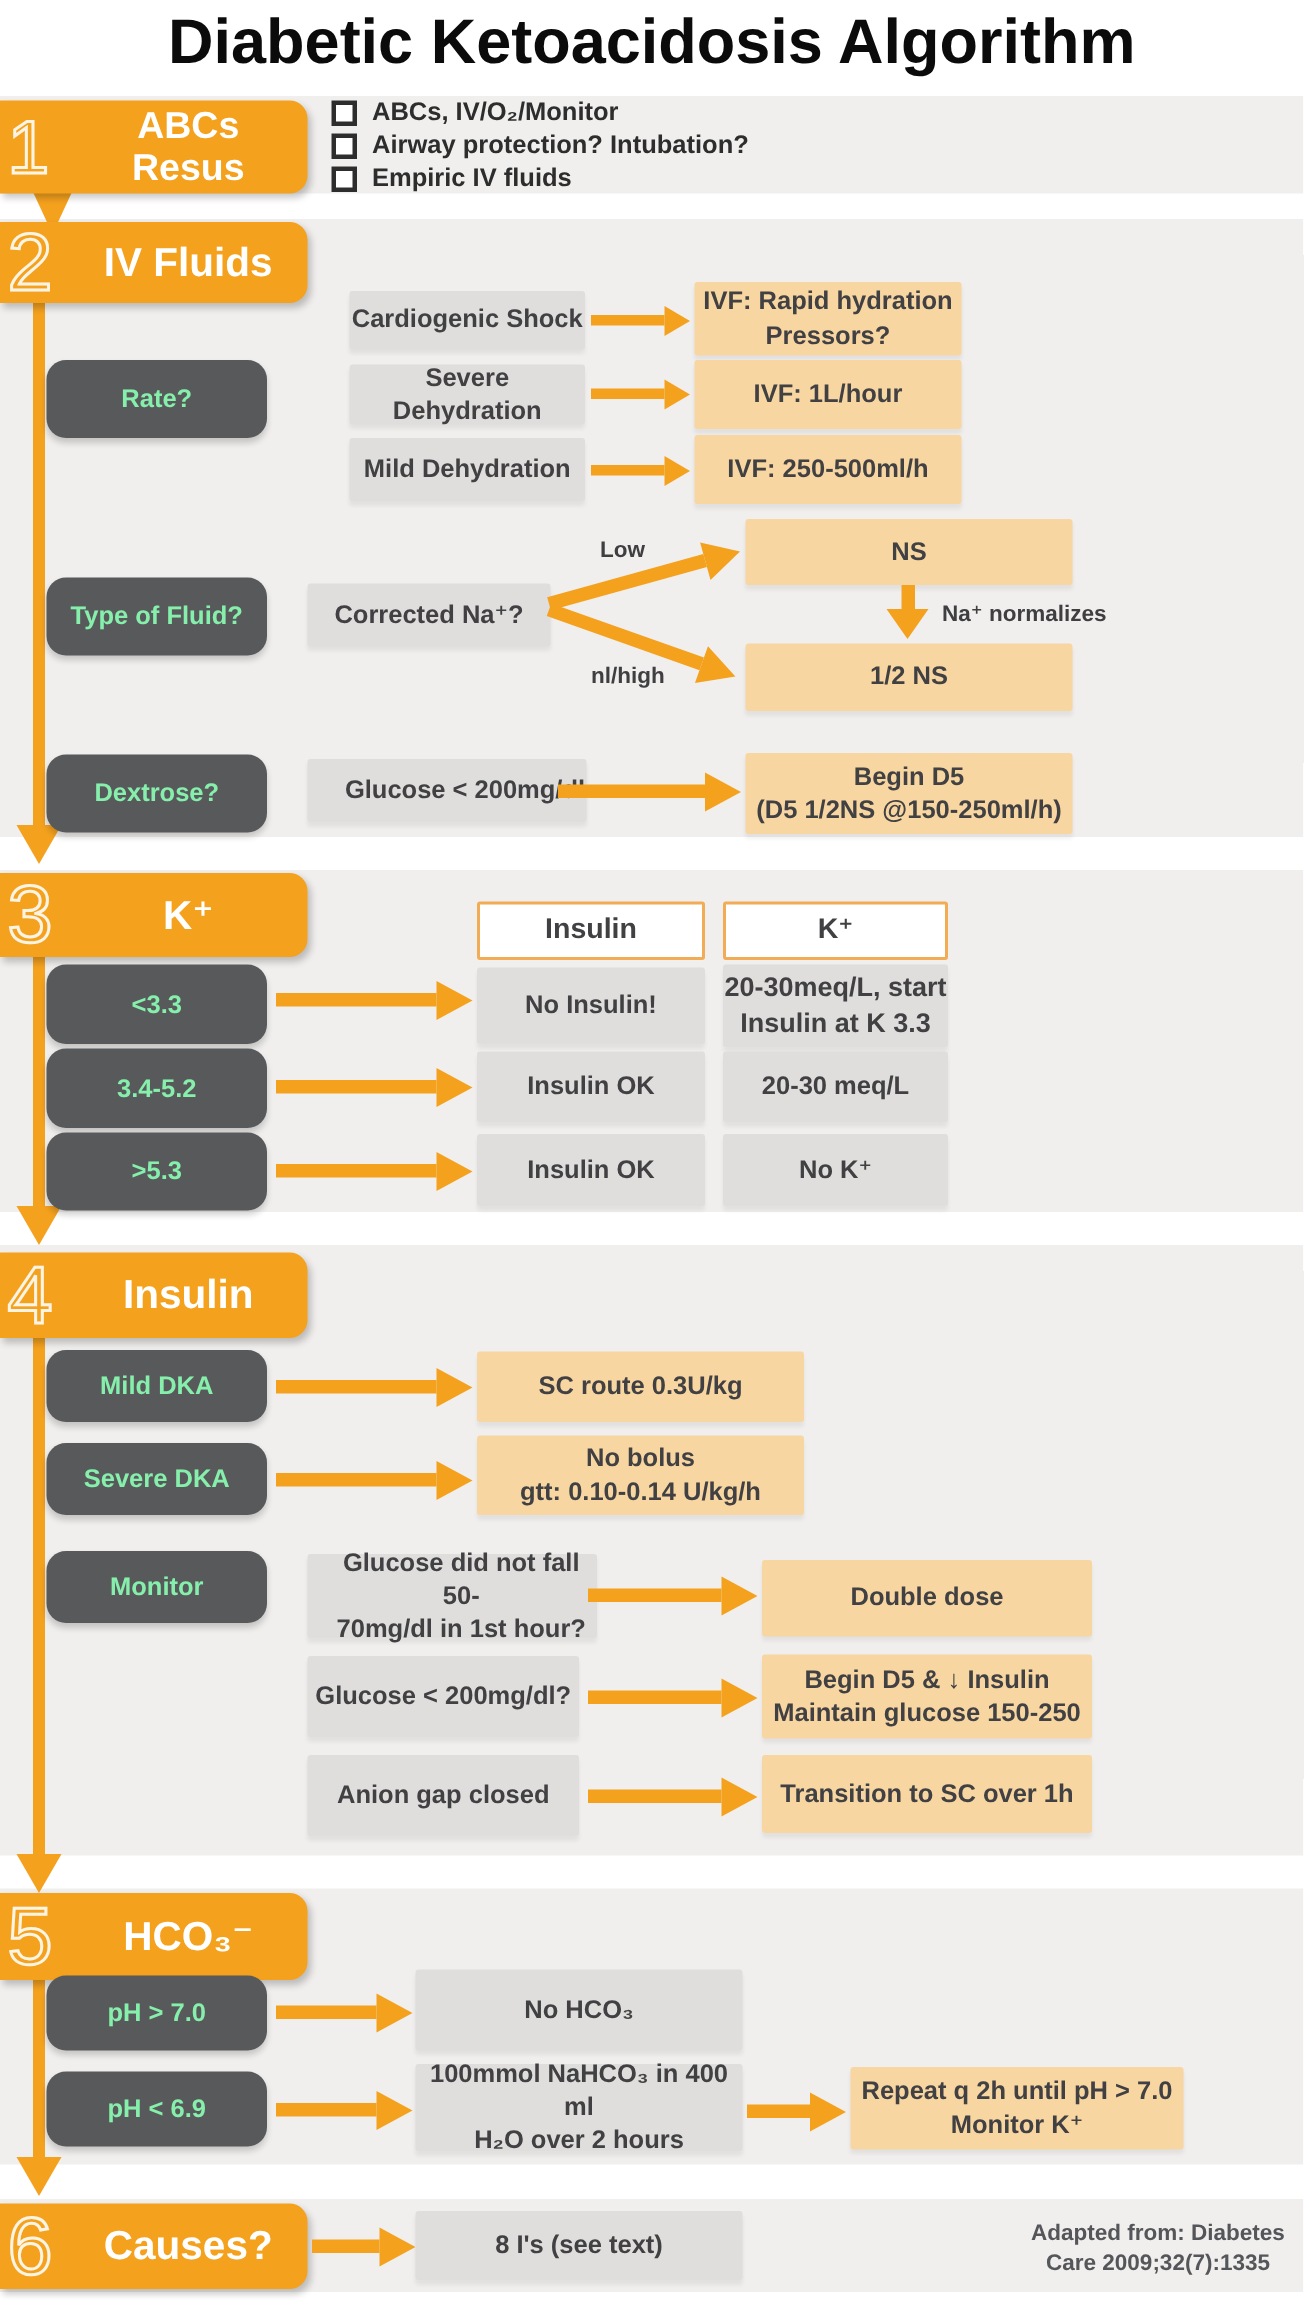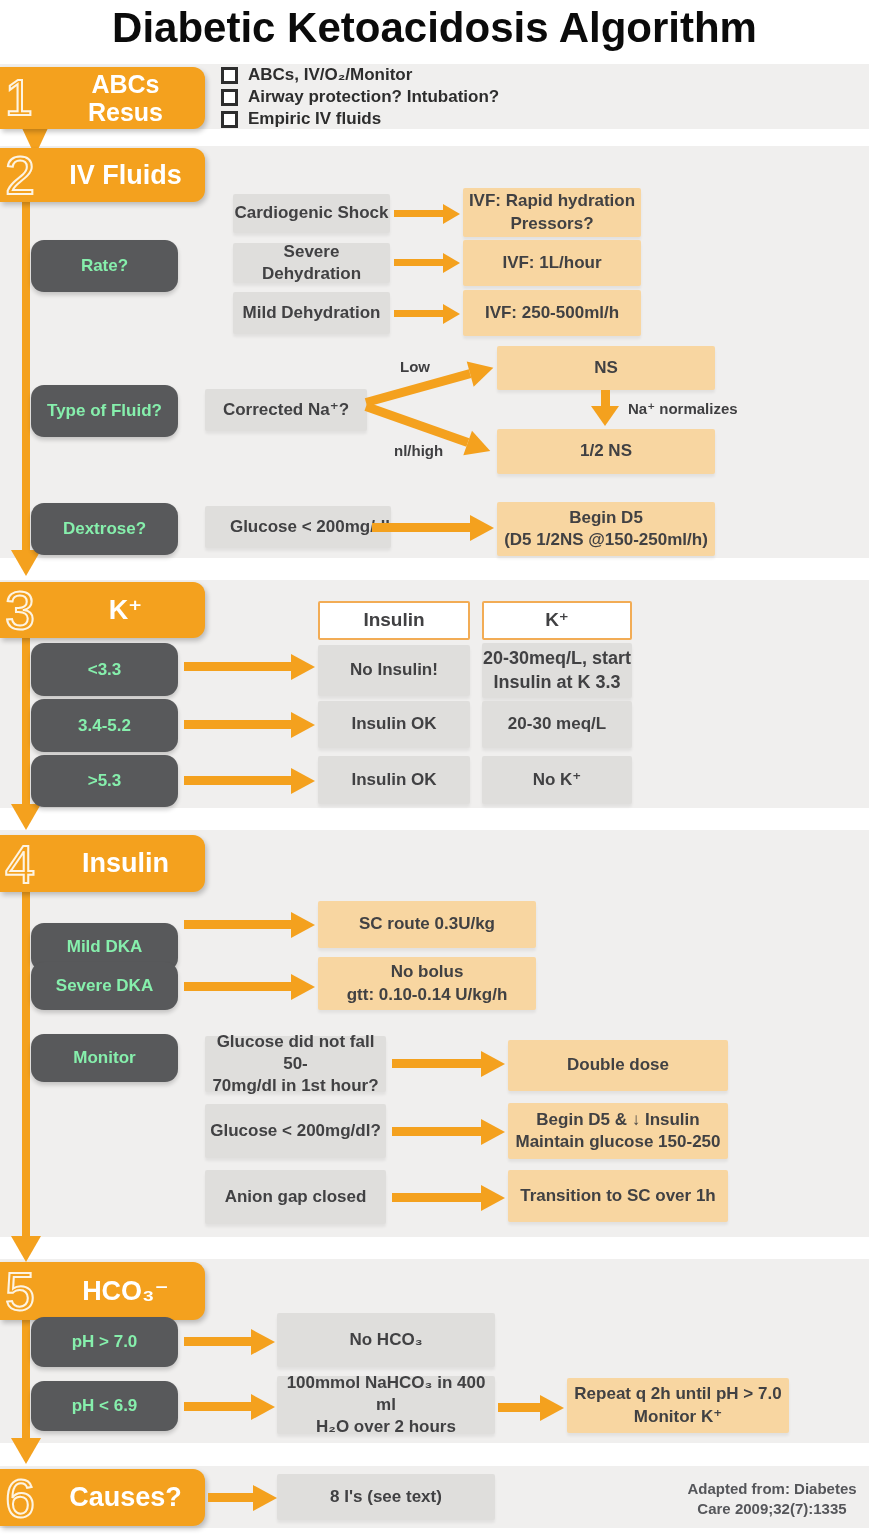--- a/index.html
+++ b/index.html
@@ -168,34 +168,34 @@
   <div class="dark" style="left:31px;top:755px;width:147px;height:52px;">&gt;5.3</div>
   <div class="ha big" style="left:184px;top:776px;width:107px;"></div>
   <div class="cell gray" style="left:318px;top:756px;width:152px;height:48px;">Insulin OK</div>
   <div class="cell gray" style="left:482px;top:756px;width:150px;height:48px;">No K⁺</div>
 
   <div class="shead" style="top:835px;height:57px;width:205px;">
     <span class="snum">4</span>
     <span class="slabel">Insulin</span>
   </div>
 
-  <div class="dark" style="left:31px;top:900px;width:147px;height:48px;margin-top:23px;">Mild DKA</div>
+  <div class="dark" style="left:31px;top:900px;width:147px;height:48px;">Mild DKA</div>
   <div class="ha big" style="left:184px;top:920px;width:107px;"></div>
   <div class="cell peach" style="left:318px;top:901px;width:218px;height:47px;">SC route 0.3U/kg</div>
 
   <div class="dark" style="left:31px;top:962px;width:147px;height:48px;">Severe DKA</div>
   <div class="ha big" style="left:184px;top:982px;width:107px;"></div>
   <div class="cell peach" style="left:318px;top:957px;width:218px;height:53px;">
     <span>No bolus</span>
     <span>gtt: 0.10-0.14 U/kg/h</span>
   </div>
 
   <div class="dark" style="left:31px;top:1034px;width:147px;height:48px;">Monitor</div>
 
-  <div class="cell gray" style="left:205px;top:1036px;width:181px;height:56px;">
+  <div class="cell gray" style="left:205px;top:1036px;width:181px;height:56px;padding-left:12px;">
     <span>Glucose did not fall 50-</span>
     <span>70mg/dl in 1st hour?</span>
   </div>
   <div class="ha big" style="left:392px;top:1059px;width:89px;"></div>
   <div class="cell peach" style="left:508px;top:1040px;width:220px;height:51px;">Double dose</div>
 
   <div class="cell gray" style="left:205px;top:1104px;width:181px;height:54px;">Glucose &lt; 200mg/dl?</div>
   <div class="ha big" style="left:392px;top:1127px;width:89px;"></div>
   <div class="cell peach" style="left:508px;top:1103px;width:220px;height:56px;">
     <span>Begin D5 &amp; ↓ Insulin</span>

